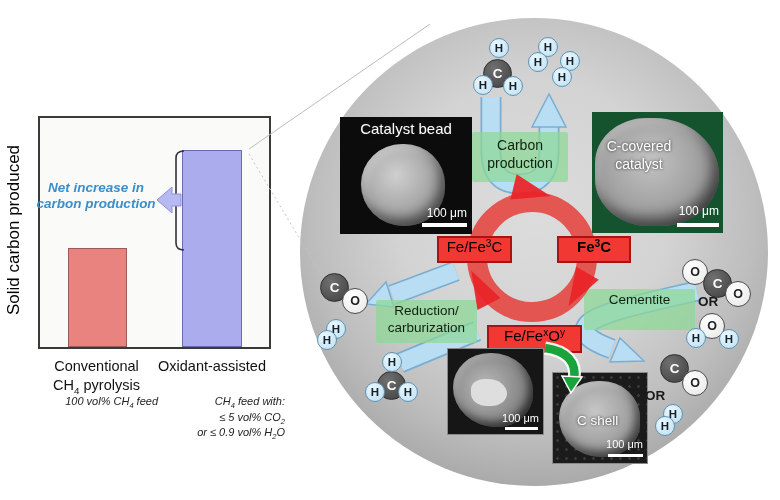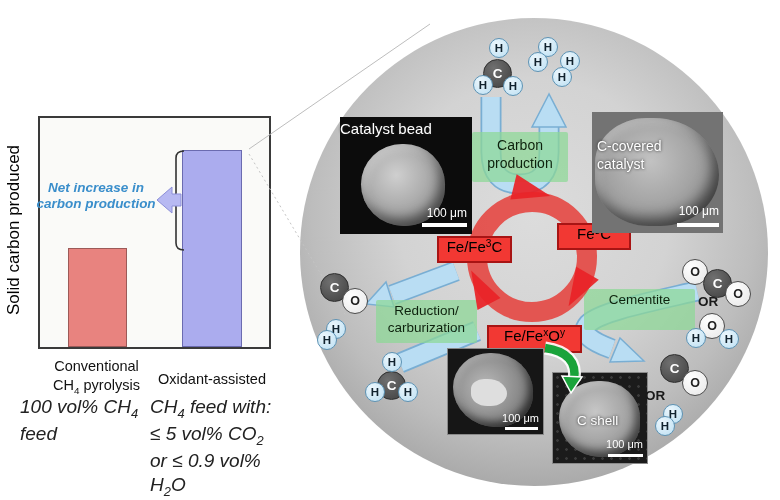--- a/index.html
+++ b/index.html
@@ -11,52 +11,52 @@
           font-size:17px;color:#000;transform:rotate(-90deg);z-index:2;}
   #plotbox{left:38px;top:116px;width:229px;height:229px;border:2px solid #3a3a3a;
            background:#fafaf8;z-index:1;}
   .bar{z-index:2;}
   #bar-red{left:68px;top:248px;width:57px;height:97px;background:#e8837f;border:1px solid #9c5a58;}
   #bar-blue{left:182px;top:150px;width:58px;height:195px;background:#abacee;border:1px solid #6b6bb0;}
   #chart-annotation{left:32px;top:180px;width:128px;text-align:center;font-style:italic;
           font-weight:bold;color:#3a8ecb;font-size:13.5px;line-height:1.22;z-index:3;}
   .xlab{font-size:14.5px;line-height:1.28;text-align:center;color:#111;z-index:2;}
   #xlab1{left:34px;top:357px;width:125px;}
-  #xlab2{left:146px;top:370px;width:132px;}
-  .feed{font-size:19px;font-style:italic;line-height:1.26;text-align:left;color:#222;z-index:2;}
+  #xlab2{left:146px;top:357px;width:132px;}
+  .feed{font-size:11px;font-style:italic;line-height:1.26;text-align:right;color:#222;z-index:2;}
   #feed1{left:20px;top:395px;width:138px;}
   #feed2{left:150px;top:395px;width:135px;}
   sub{font-size:0.68em;}
   .blk{display:block;}
   
   #bigcircle{left:300px;top:18px;width:468px;height:468px;border-radius:50%;z-index:1;
      background:radial-gradient(circle at 50% 42%, #dcdcdc 0%, #d3d3d3 38%, #bdbdbd 62%, #9d9d9d 85%, #868686 100%);}
   
   .layer{left:0;top:0;width:780px;height:500px;pointer-events:none;}
   #svg-low{z-index:2;} #svg-mid{z-index:4;} #svg-top{z-index:7;}
   
   .greenbox{background:rgba(140,216,150,0.72);color:#0d220d;text-align:center;z-index:3;
             border-radius:2px;line-height:1.25;}
   #gb-carbon{left:472px;top:132px;width:96px;height:45px;font-size:14px;padding-top:5px;}
   #gb-reduction{left:376px;top:300px;width:101px;height:40px;font-size:13.5px;padding-top:3px;}
   #gb-cementite{left:584px;top:289px;width:111px;height:38px;font-size:13.5px;padding-top:3px;}
   
   .redbox{background:#f23833;border:2px solid #a81414;color:#000;display:flex;
           align-items:flex-start;justify-content:center;font-size:15px;z-index:5;}
   #rb-fefe3c{left:437px;top:236px;width:71px;height:23px;}
-  #rb-fe3c{left:557px;top:223px;width:70px;height:23px;}
+  #rb-fe3c{left:557px;top:236px;width:70px;height:23px;font-weight:bold;}
   #rb-fefexoy{left:487px;top:325px;width:91px;height:24px;}
   
   .semfig{z-index:6;}
   #fig-bead{left:340px;top:117px;width:132px;height:117px;background:#0c0c0c;}
-  #fig-covered{left:592px;top:112px;width:131px;height:121px;background:#737373;}
+  #fig-covered{left:592px;top:112px;width:131px;height:121px;background:#14532d;}
   #fig-oxide{left:447px;top:348px;width:95px;height:85px;background:#161616;border:1px solid #8a8a8a;}
   #fig-shell{left:542px;top:372px;width:94px;height:90px;background:#1b1b1b;border:1px solid #8a8a8a;
      background-image:radial-gradient(#3a3a3a 1px, transparent 1.6px);background-size:9px 9px;margin-left:10px;}
-  .sem-label{position:absolute;color:#fff;text-align:left;text-shadow:0 0 3px #222;}
+  .sem-label{position:absolute;color:#fff;text-align:center;text-shadow:0 0 3px #222;}
   .scaletext{position:absolute;color:#fff;font-size:12px;}
   .scalebar{position:absolute;background:#fff;}
   .blob{position:absolute;}
   #blob-bead{left:21px;top:27px;width:84px;height:82px;border-radius:50% 50% 48% 52%;
      background:radial-gradient(circle at 42% 38%, #cfcfcf, #a3a3a3 55%, #7d7d7d 95%);
      box-shadow:inset -5px -7px 12px rgba(0,0,0,.5), inset 4px 5px 9px rgba(255,255,255,.3);}
   #blob-covered{left:3px;top:6px;width:124px;height:108px;border-radius:44% 56% 50% 46%;
      background:radial-gradient(circle at 45% 40%, #c2c2c2, #9b9b9b 60%, #747474);
      box-shadow:inset -6px -8px 14px rgba(0,0,0,.55), inset 4px 5px 8px rgba(255,255,255,.25);}
   #blob-oxide{left:5px;top:4px;width:80px;height:74px;border-radius:47% 53% 45% 55%;

